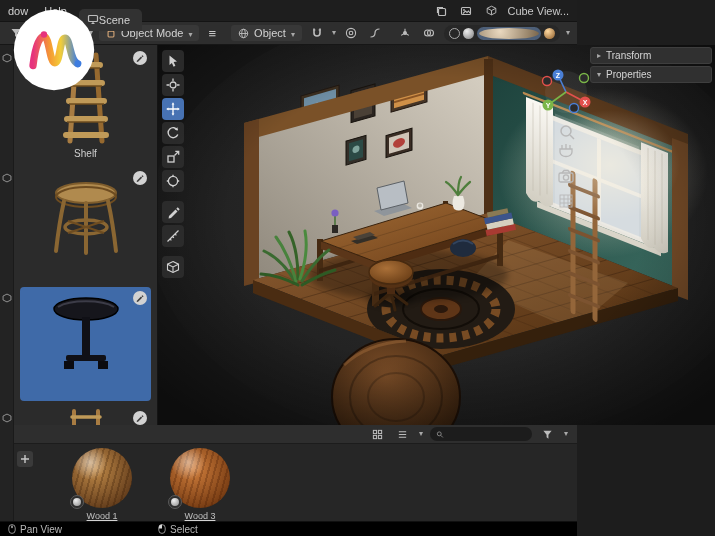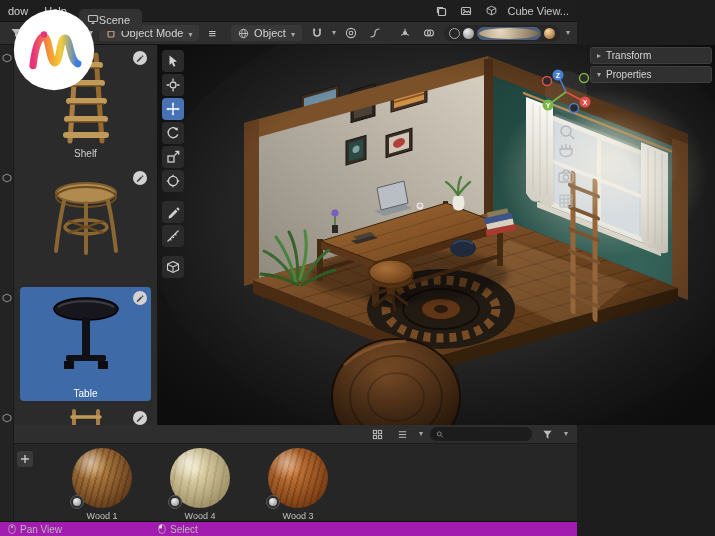--- a/index.html
+++ b/index.html
@@ -48,34 +48,34 @@
   .npanel{position:absolute;top:2px;right:3px;width:122px;display:flex;flex-direction:column;gap:2px;z-index:3;}
   .npanel-bar{height:17px;background:#303030;border:1px solid #3e3e3e;border-radius:3px;display:flex;align-items:center;gap:5px;padding:0 6px;font-size:10px;color:#d5d5d5;}
 
   
   .bottom-panel{position:absolute;left:14px;right:0;top:425px;height:96px;background:#262626;z-index:1;}
   .bp-header{height:19px;background:#2e2e2e;border-bottom:1px solid #1c1c1c;display:flex;align-items:center;justify-content:flex-end;gap:7px;padding:0 9px;}
   .search-box{display:flex;align-items:center;gap:4px;background:#1c1c1c;border-radius:8px;height:14px;width:102px;padding:0 6px;}
   .search-box input{background:transparent;border:none;outline:none;color:#ccc;font-size:10px;width:100%;font-family:inherit;}
   .bp-add{position:absolute;left:3px;top:26px;width:16px;height:16px;background:#3a3a3a;border-radius:3px;display:flex;align-items:center;justify-content:center;}
   .mat-row{display:flex;gap:38px;padding:4px 0 0 58px;}
-  .mat{width:60px;position:relative;}
+  .mat{width:60px;position:relative;text-decoration:underline;}
   .sphere{position:relative;width:60px;height:60px;border-radius:50%;}
   .w1{background:radial-gradient(circle at 30% 24%,rgba(255,255,255,.5),rgba(255,255,255,0) 28%),repeating-linear-gradient(105deg,rgba(45,20,0,.25) 0 2px,rgba(45,20,0,0) 2px 6px),radial-gradient(circle at 40% 35%,#c08a48,#6b431f 70%,#452a10);}
   .w2{background:radial-gradient(circle at 30% 24%,rgba(255,255,255,.5),rgba(255,255,255,0) 28%),repeating-linear-gradient(95deg,rgba(50,30,0,.2) 0 2px,rgba(50,30,0,0) 2px 7px),radial-gradient(circle at 40% 35%,#d4a955,#7c5a22 70%,#4e3812);}
   .w3{background:radial-gradient(circle at 30% 24%,rgba(255,255,255,.45),rgba(255,255,255,0) 28%),repeating-linear-gradient(100deg,rgba(40,30,10,.18) 0 2px,rgba(40,30,10,0) 2px 7px),radial-gradient(circle at 40% 35%,#c2a876,#6e5a38 70%,#443722);}
   .w4{background:radial-gradient(circle at 30% 24%,rgba(255,255,255,.55),rgba(255,255,255,0) 30%),repeating-linear-gradient(100deg,rgba(90,75,40,.15) 0 2px,rgba(90,75,40,0) 2px 8px),radial-gradient(circle at 40% 35%,#eee2b8,#a2946a 72%,#6e6244);}
   .w5{background:radial-gradient(circle at 30% 24%,rgba(255,255,255,.45),rgba(255,255,255,0) 28%),repeating-linear-gradient(105deg,rgba(60,20,0,.25) 0 2px,rgba(60,20,0,0) 2px 6px),radial-gradient(circle at 40% 35%,#d07e3c,#7e4116 70%,#4c2408);}
   .w6{background:radial-gradient(circle at 30% 24%,rgba(255,255,255,.4),rgba(255,255,255,0) 26%),repeating-linear-gradient(100deg,rgba(30,15,0,.32) 0 2px,rgba(30,15,0,0) 2px 6px),radial-gradient(circle at 40% 35%,#b07c38,#593812 70%,#341f08);}
   .mat-badge{position:absolute;left:-2px;bottom:-1px;width:14px;height:14px;border-radius:50%;background:#2e2e2e;border:1px solid #5a5a5a;display:flex;align-items:center;justify-content:center;}
   .mat-badge i{display:block;width:8px;height:8px;border-radius:50%;background:radial-gradient(circle at 35% 30%,#f0f0f0,#8a8a8a);}
   .mat-label{text-align:center;font-size:9px;color:#c0c0c0;margin-top:3px;}
 
   
-  .statusbar{position:absolute;left:0;right:0;bottom:0;height:15px;background:#a21caf;border-top:1px solid #101010;display:flex;align-items:center;font-size:10px;color:#b8b8b8;padding:0 8px;z-index:6;}
+  .statusbar{position:absolute;left:0;right:0;bottom:0;height:15px;background:#000000;border-top:1px solid #101010;display:flex;align-items:center;font-size:10px;color:#b8b8b8;padding:0 8px;z-index:6;}
   .status-item{display:flex;align-items:center;gap:4px;}
   .status-item.second{margin-left:96px;}
 
   
   .logo{position:absolute;left:12px;top:8px;width:84px;height:84px;z-index:20;}
 </style>
 </head>
 <body>
 
 <div class="app">
@@ -252,21 +252,20 @@
         <rect x="46" y="68" width="40" height="6" rx="2" fill="#101016"></rect>
         <rect x="44" y="74" width="10" height="8" fill="#0b0b10"></rect>
         <rect x="78" y="74" width="10" height="8" fill="#0b0b10"></rect>
       </svg>
       <div class="edit-badge">
         <svg width="8" height="8" viewBox="0 0 9 9">
             <path d="M1 7.5 L5.6 2.9 L6.9 4.2 L2.3 8.8 L0.8 8.9 Z" fill="#3c3c3c"></path>
             <path d="M6.2 2.3 L7.2 1.3 L8.5 2.6 L7.5 3.6 Z" fill="#3c3c3c"></path>
           </svg>
       </div>
-      <div class="asset-label">Table</div>
     </div>
 
     <div class="asset-item">
       <svg class="asset-thumb" viewBox="0 0 131 100">
         <path d="M54 4 V40 M78 4 V40" stroke="#a87c42" stroke-width="4" stroke-linecap="round"></path>
         <path d="M52 10 H80 M52 20 H80 M52 30 H80" stroke="#c09a58" stroke-width="3.5" stroke-linecap="round"></path>
       </svg>
       <div class="edit-badge">
         <svg width="8" height="8" viewBox="0 0 9 9">
             <path d="M1 7.5 L5.6 2.9 L6.9 4.2 L2.3 8.8 L0.8 8.9 Z" fill="#3c3c3c"></path>
@@ -625,28 +624,20 @@
     <div class="mat-row">
       <div class="mat">
         <div class="sphere w1">
           <div class="mat-badge">
               <i></i>
             </div>
         </div>
         <div class="mat-label">Wood 1</div>
       </div>
       <div class="mat">
-        <div class="sphere w4">
-          <div class="mat-badge">
-              <i></i>
-            </div>
-        </div>
-        <div class="mat-label">Wood 4</div>
-      </div>
-      <div class="mat">
         <div class="sphere w5">
           <div class="mat-badge">
               <i></i>
             </div>
         </div>
         <div class="mat-label">Wood 3</div>
       </div>
     </div>
   </div>
 

